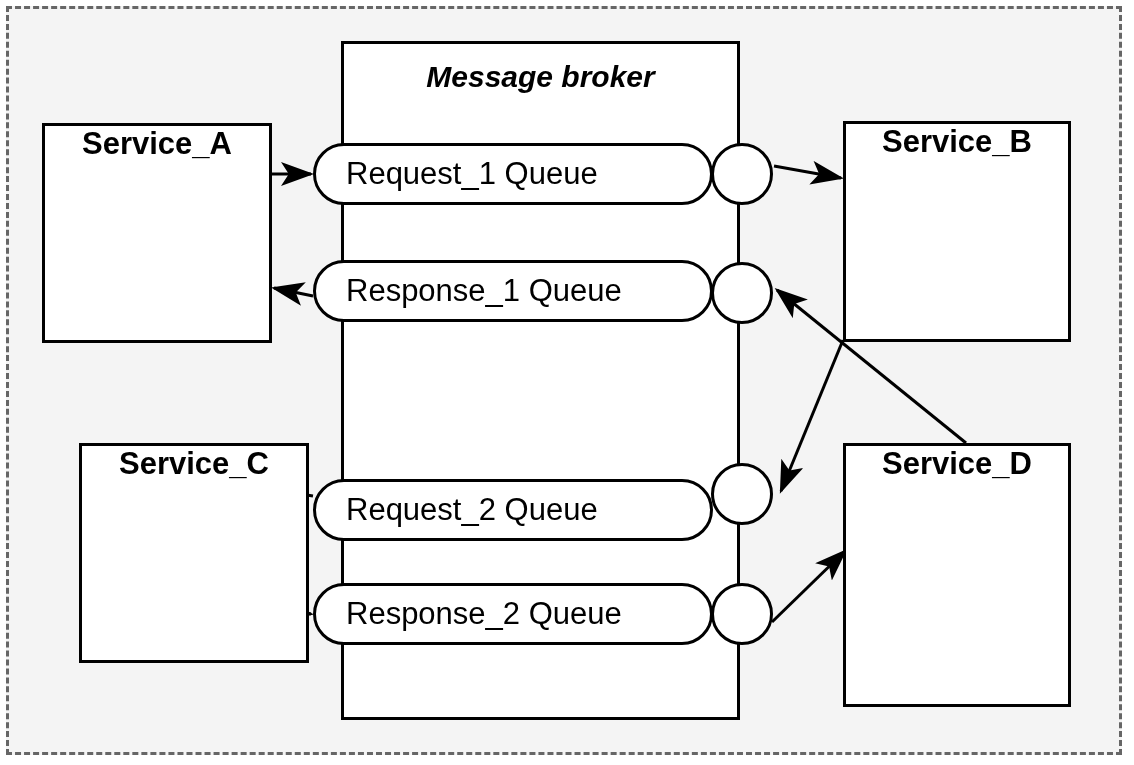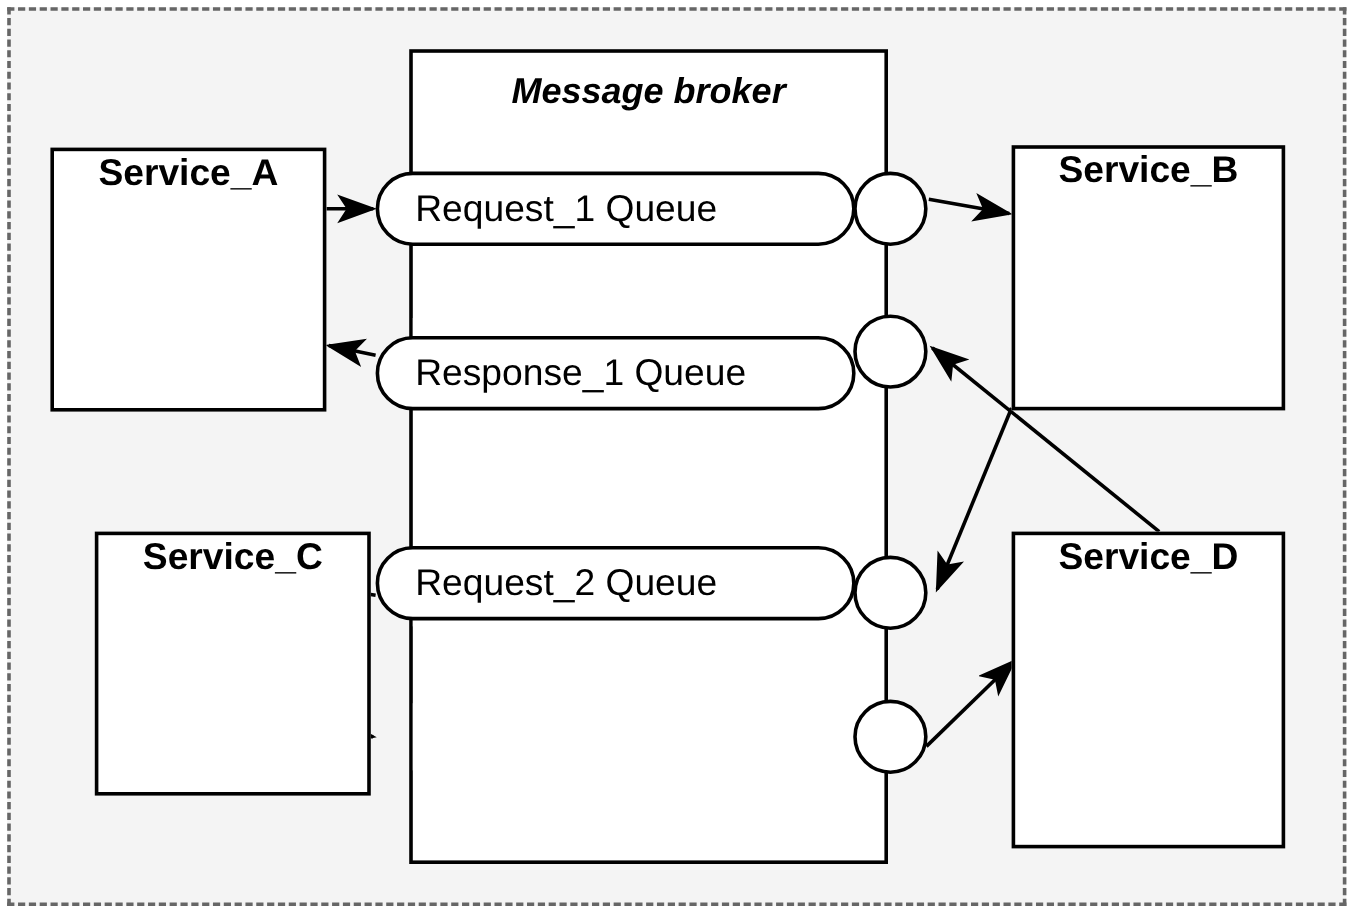--- a/index.html
+++ b/index.html
@@ -144,32 +144,35 @@
   <div class="broker-title">Message broker</div>
 
   <div class="mask" style="left:344px; top:146px; width:393px; height:56px;"></div>
   <div class="queue-end" style="left:711px; top:143px;"></div>
   <div class="queue" style="left:313px; top:143px; width:400px;">
     <span class="queue-label">Request_1 Queue</span>
   </div>
 
   <div class="mask" style="left:344px; top:265px; width:393px; height:56px;"></div>
   <div class="queue-end" style="left:711px; top:262px;"></div>
-  <div class="queue" style="left:313px; top:280px; width:400px;align-items:center;">
+  <div class="queue" style="left:313px; top:260px; width:400px;align-items:center;">
     <span class="queue-label">Response_1 Queue</span>
   </div>
 
   <div class="mask" style="left:344px; top:466px; width:393px; height:56px;"></div>
   <div class="queue-end" style="left:711px; top:463px;"></div>
-  <div class="queue" style="left:313px; top:455px; width:400px;">
+  <div class="queue" style="left:313px; top:479px; width:400px;">
     <span class="queue-label">Request_2 Queue</span>
   </div>
 
   <div class="mask" style="left:344px; top:586px; width:393px; height:56px;"></div>
   <div class="queue-end" style="left:711px; top:583px;"></div>
+  <div class="queue" style="left:313px; top:583px; width:400px;">
+    <span class="queue-label">Response_2 Queue</span>
+  </div>
 
   <div class="node-box" style="left:42px; top:123px; width:230px; height:220px;">
     <span class="node-label">Service_A</span>
   </div>
 
   <div class="node-box" style="left:843px; top:121px; width:228px; height:221px;">
     <span class="node-label">Service_B</span>
   </div>
 
   <div class="node-box" style="left:42px; top:443px; width:230px; height:220px;margin-left:37px;">

